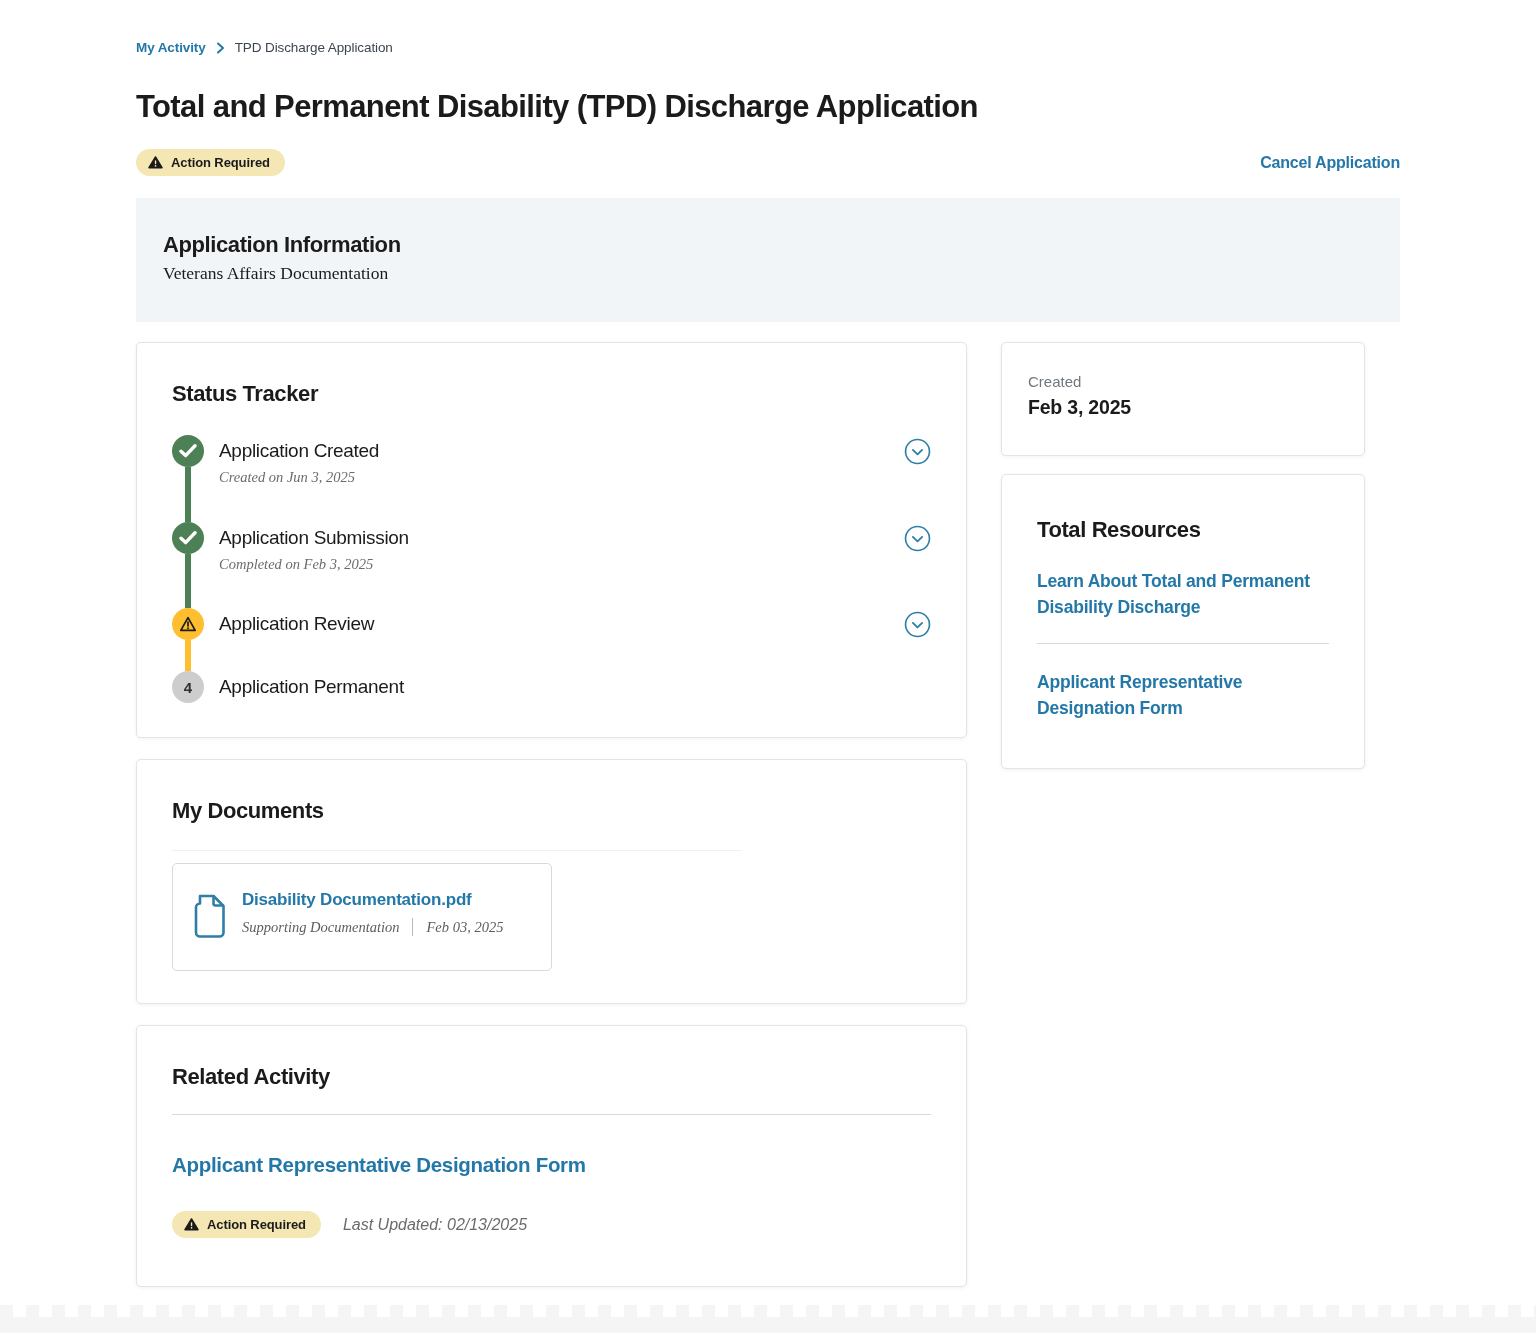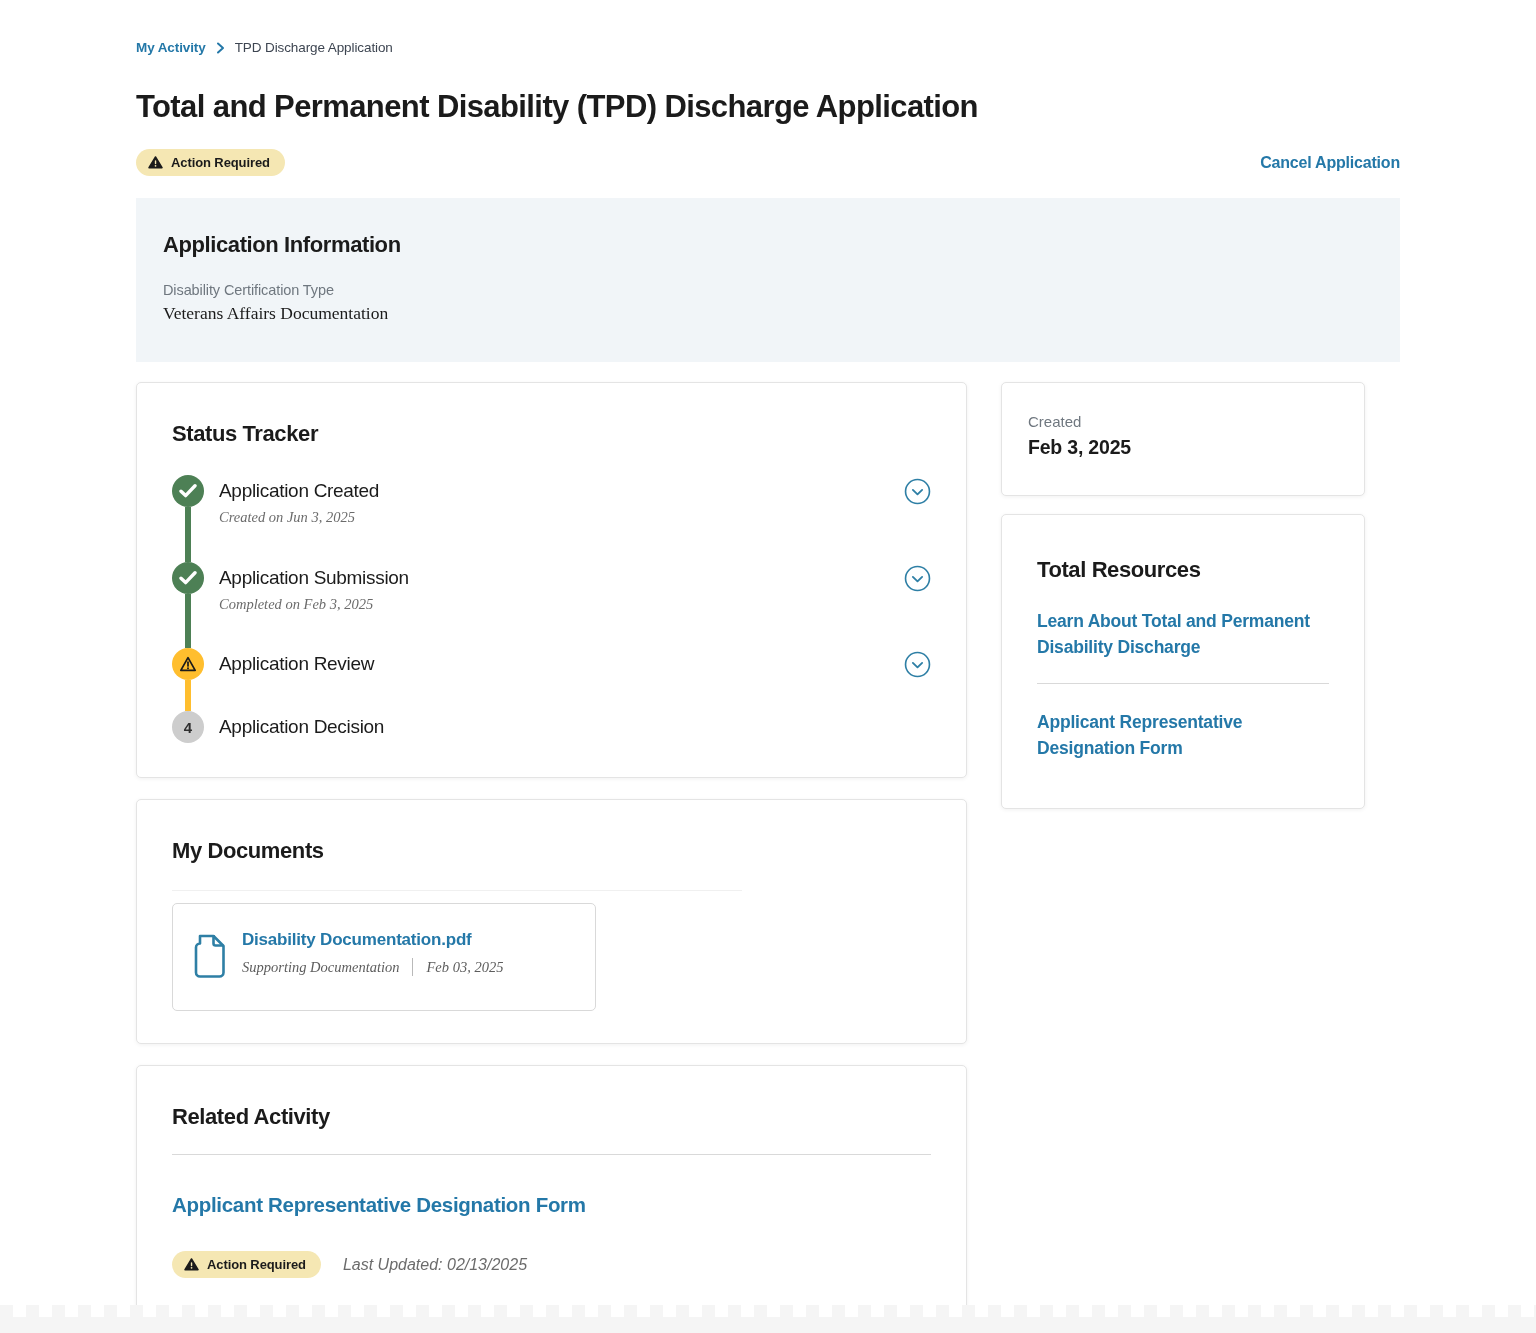--- a/index.html
+++ b/index.html
@@ -55,21 +55,21 @@
   .marker.warning { background:#ffbe2e; }
   .marker.pending { background:#cdcdcd; font-size:15px; font-weight:700; color:#2f2f2f; }
   .step-label { font-size:19px; color:#1b1b1b; line-height:32px; letter-spacing:-0.3px; }
   .step-sublabel { margin-top:2px; font-size:14.5px; font-style:italic; color:#6b6b6b;
                    font-family:"Liberation Serif","DejaVu Serif",serif; }
   .chevron-btn { position:absolute; right:0; top:3px; width:27px; height:27px; background:none; border:none; cursor:pointer; padding:0; }
 
   
   .docs-card { padding:38px 35px 32px; }
   .docs-divider { margin-top:26px; width:570px; border-top:1px solid #f0f0f0; }
-  .doc-tile { margin-top:12px; width:424px; border:1px solid #d9d9d9; border-radius:5px;
+  .doc-tile { margin-top:12px; width:380px; border:1px solid #d9d9d9; border-radius:5px;
               padding:26px 20px 28px; display:flex; gap:15px; cursor:pointer; background:#fff; }
   .doc-icon { flex:0 0 auto; margin-top:2px; }
   .doc-name { font-size:17px; font-weight:700; color:#2478a8; letter-spacing:-0.2px; }
   .doc-meta { margin-top:8px; display:flex; align-items:center; font-size:14.5px; font-style:italic;
               color:#5d5d5d; font-family:"Liberation Serif","DejaVu Serif",serif; }
   .doc-meta-sep { width:1px; height:18px; background:#b9b9b9; margin:0 13px; }
 
   
   .related-card { padding:38px 35px 48px; }
   .related-divider { margin-top:24px; border-top:1px solid #d9d9d9; }
@@ -119,21 +119,20 @@
             <circle cx="8.05" cy="10.6" r="0.95" fill="#f5e7b3"></circle>
           </svg>
       </span>
       <span>Action Required</span>
     </span>
     <a class="cancel-link">Cancel Application</a>
   </div>
 
   <section class="app-info">
     <h2 class="h2">Application Information</h2>
-    <div class="field-label">Disability Certification Type</div>
     <div class="field-value">Veterans Affairs Documentation</div>
   </section>
 
   <div class="columns">
     <div class="col-left">
 
       <section class="card status-card">
         <h2 class="h2">Status Tracker</h2>
         <div class="timeline">
 
@@ -184,21 +183,21 @@
             <button class="chevron-btn">
               <svg width="27" height="27" viewBox="0 0 28 28">
                   <circle cx="14" cy="14" r="12.4" fill="#ffffff" stroke="#2e7fa5" stroke-width="1.7"></circle>
                   <path d="M9.2 12.3 L14 17 L18.8 12.3" fill="none" stroke="#2e7fa5" stroke-width="1.9" stroke-linecap="round" stroke-linejoin="round"></path>
                 </svg>
             </button>
           </div>
 
           <div class="step step-4">
             <div class="marker pending">4</div>
-            <div class="step-label">Application Decision</div>
+            <div class="step-label">Application Permanent</div>
           </div>
 
         </div>
       </section>
 
       <section class="card docs-card">
         <h2 class="h2">My Documents</h2>
         <div class="docs-divider"></div>
         <div class="doc-tile">
           <span class="doc-icon">

